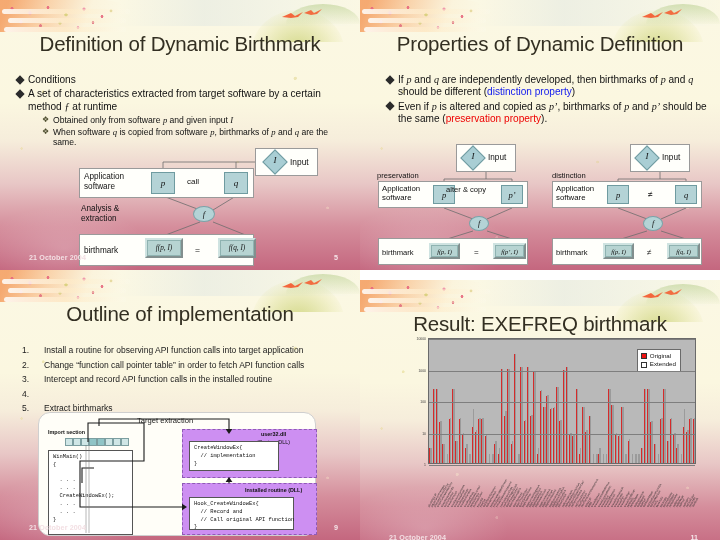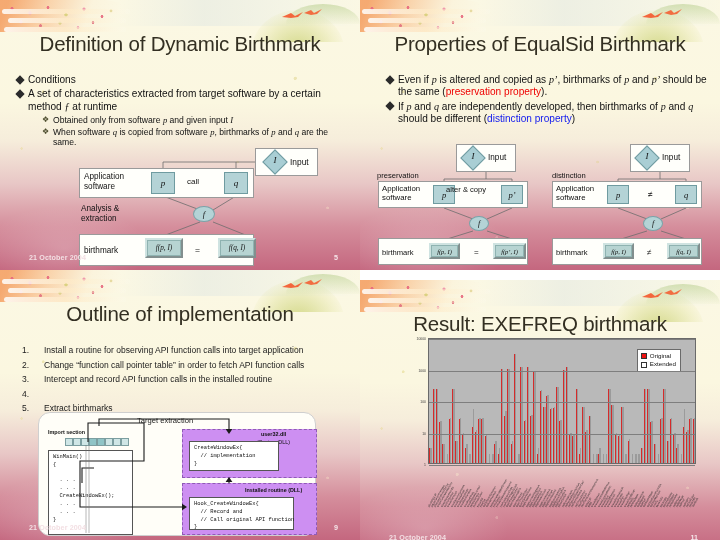--- a/index.html
+++ b/index.html
@@ -333,30 +333,30 @@
       <div class="deco-stripe" style="left:8px;  top:18px; width:118px;"></div>
       <div class="deco-stripe" style="left:4px;  top:27px; width:122px;"></div>
       <div class="deco-hill"></div>
       <div class="deco-hill2"></div>
       <svg class="cranes" viewBox="0 0 54 18">
         <path d="M4 11 L13 7 L17 10 L25 6 L20 11 L13 12 Z" fill="#f4582c" opacity=".9"></path>
         <path d="M26 7 L33 4 L36 7 L44 3 L39 8 L33 9 Z" fill="#f4582c" opacity=".85"></path>
       </svg>
     </div>
 
-    <div class="title">Properties of EqualSid Birthmark</div>
+    <div class="title">Properties of Dynamic Definition</div>
 
     <div class="body-l1" style="left:26px;right:12px;top:74px;">
       <div class="bul">
         <span class="dia"></span>
-        <span>Even if <i class="v">p</i> is altered and copied as <i class="v">p’</i>, birthmarks of <i class="v">p</i> and <i class="v">p’</i> should be the same (<span class="red">preservation property</span>).</span>
+        <span>If <i class="v">p</i> and <i class="v">q</i> are independently developed, then birthmarks of <i class="v">p</i> and <i class="v">q</i> should be different (<span class="blue">distinction property</span>)</span>
       </div>
       <div class="bul">
         <span class="dia"></span>
-        <span>If <i class="v">p</i> and <i class="v">q</i> are independently developed, then birthmarks of <i class="v">p</i> and <i class="v">q</i> should be different (<span class="blue">distinction property</span>)</span>
+        <span>Even if <i class="v">p</i> is altered and copied as <i class="v">p’</i>, birthmarks of <i class="v">p</i> and <i class="v">p’</i> should be the same (<span class="red">preservation property</span>).</span>
       </div>
     </div>
 
     <div class="dg" style="left:0;top:0;width:180px;height:270px;">
       <div class="wbox" style="left:96px;top:144px;width:60px;height:28px;"></div>
       <div class="diamond" style="left:104px;top:149px;width:18px;height:18px;"></div>
       <div class="diamond-txt" style="left:104px;top:151px;width:18px;font-size:9px;">I</div>
       <div class="lbl" style="left:128px;top:153px;font-size:8.2px;">Input</div>
 
       <div class="lbl red" style="left:17px;top:171px;font-size:7.6px;">preservation</div>

